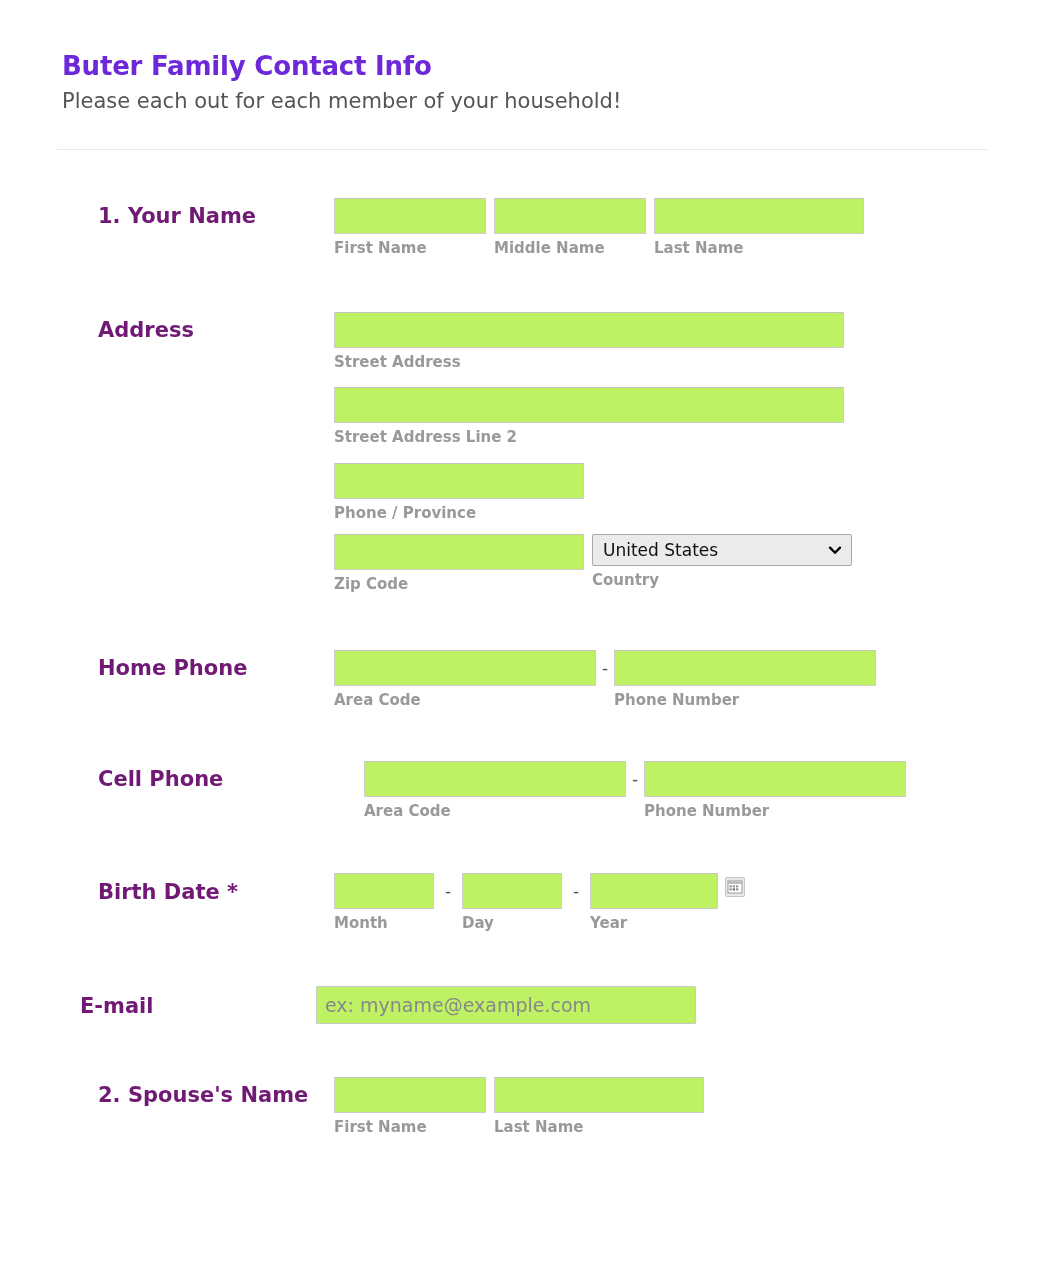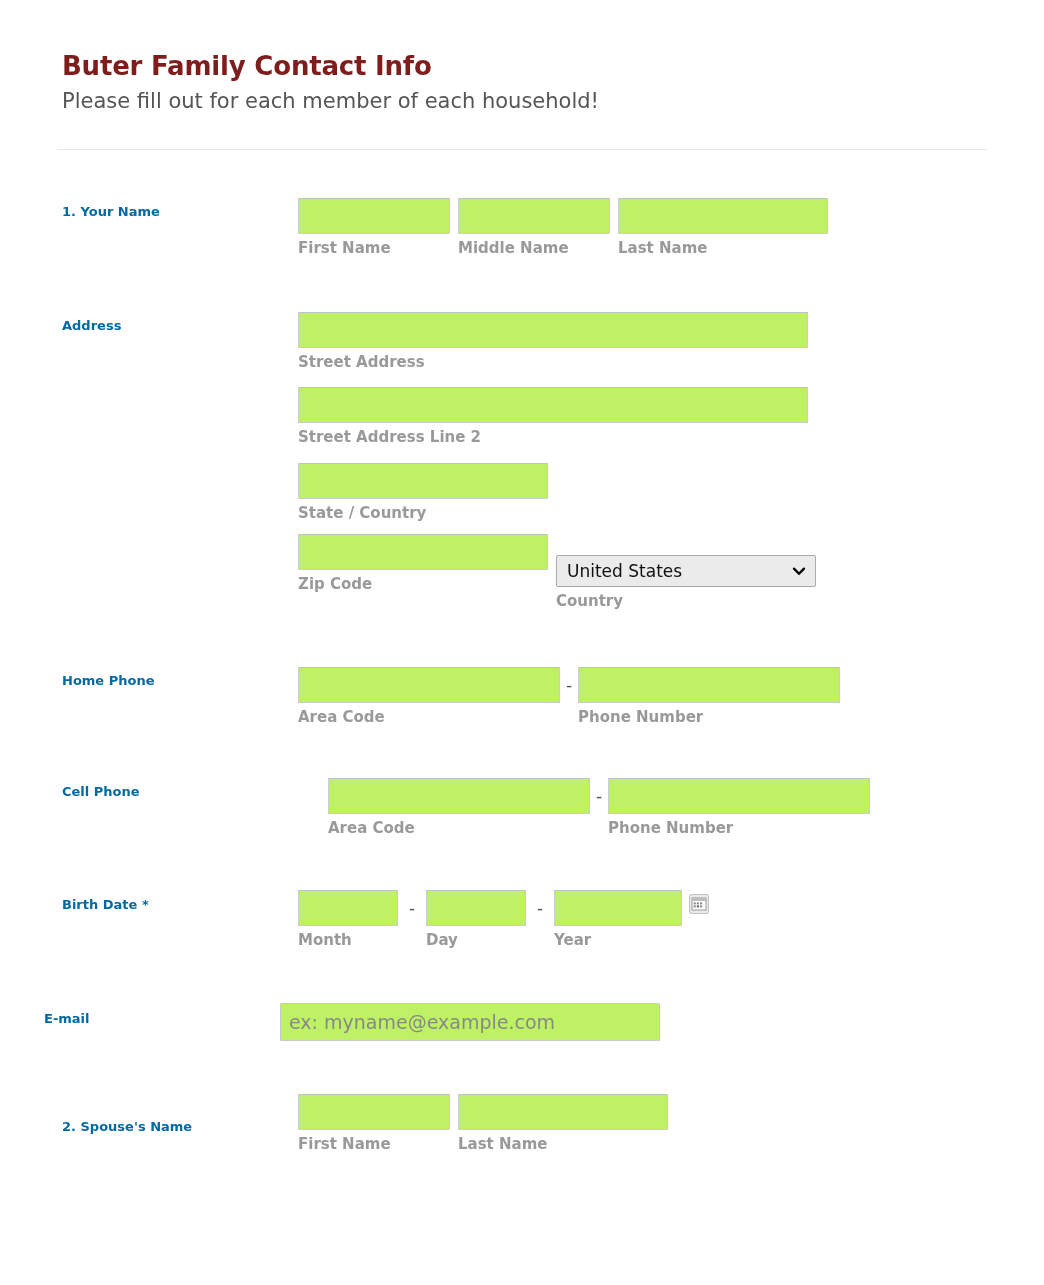--- a/index.html
+++ b/index.html
@@ -22,21 +22,21 @@
     padding: 0;
   }
 
   
   .form-header {
     padding: 52px 57px 0 62px;
   }
   .form-title {
     font-size: 26px;
     font-weight: bold;
-    color: #7f1d1d;
+    color: #6d28d9;
     letter-spacing: -0.2px;
     margin: 0 0 7px 0;
     line-height: 1.15;
   }
   .form-subtitle {
     font-size: 21px;
     font-weight: normal;
     color: #555555;
     margin: 0;
     line-height: 1.2;
@@ -52,25 +52,26 @@
     padding: 0 0 0 0;
   }
   .frow {
     display: flex;
     align-items: flex-start;
     padding-left: 62px;
   }
   .flabel {
     width: 236px;
     flex: 0 0 236px;
-    font-size: 13px;
+    font-size: 21px;
     font-weight: bold;
-    color: #0369a1;
+    color: #701a75;
     line-height: 1.2;
     padding-top: 6px;
+    margin-left: 36px;
   }
   .fcontrol {
     flex: 1 1 auto;
   }
 
   
   .inp {
     display: block;
     height: 36px;
     background: #bef264;
@@ -118,21 +119,20 @@
     background: #ebebeb;
     border: 1px solid #a9a9a9;
     border-radius: 2px;
     display: flex;
     align-items: center;
     justify-content: space-between;
     padding: 0 9px 0 10px;
     font-size: 17px;
     color: #111111;
     font-family: "DejaVu Sans", "Liberation Sans", sans-serif;
-    margin-top: 21px;
   }
   .chev {
     width: 14px;
     height: 14px;
     flex: 0 0 14px;
     display: block;
   }
 
   
   .w-area  { width: 262px; }
@@ -192,33 +192,33 @@
   
   .row-name    { margin-top: 48px; }
   .row-address { margin-top: 55px; }
   .addr-block2 { margin-top: 17px; }
   .addr-block3 { margin-top: 17px; }
   .addr-block4 { margin-top: 13px; }
   .row-home    { margin-top: 57px; }
   .row-cell    { margin-top: 53px; gap: 30px; }
   .row-birth   { margin-top: 53px; }
   .row-email   { margin-top: 55px; padding-left: 44px; }
-  .row-spouse  { margin-top: 53px; align-items: center; }
+  .row-spouse  { margin-top: 53px; }
 
   .lbl-birth { padding-top: 7px; }
   .lbl-email { padding-top: 8px; }
 </style>
 </head>
 <body>
 
 <div class="form-page">
 
   <div class="form-header">
     <h1 class="form-title">Buter Family Contact Info</h1>
-    <p class="form-subtitle">Please fill out for each member of each household!</p>
+    <p class="form-subtitle">Please each out for each member of your household!</p>
   </div>
   <div class="header-divider"></div>
 
   <div class="form-body">
 
     <div class="frow row-name">
       <div class="flabel">1. Your Name</div>
       <div class="fcontrol">
         <div class="cols">
           <div class="field-col gap-8">
@@ -247,21 +247,21 @@
         </div>
 
         <div class="field-col addr-block2">
           <input class="inp w-street" type="text" value="" style="">
           <span class="sub">Street Address Line 2</span>
         </div>
 
         <div class="cols addr-block3">
           <div class="field-col">
             <input class="inp w-state" type="text" value="" style="">
-            <span class="sub">State / Country</span>
+            <span class="sub">Phone / Province</span>
           </div>
         </div>
 
         <div class="cols addr-block4">
           <div class="field-col gap-8">
             <input class="inp w-zip" type="text" value="" style="">
             <span class="sub">Zip Code</span>
           </div>
           <div class="field-col">
             <div class="select-box">

